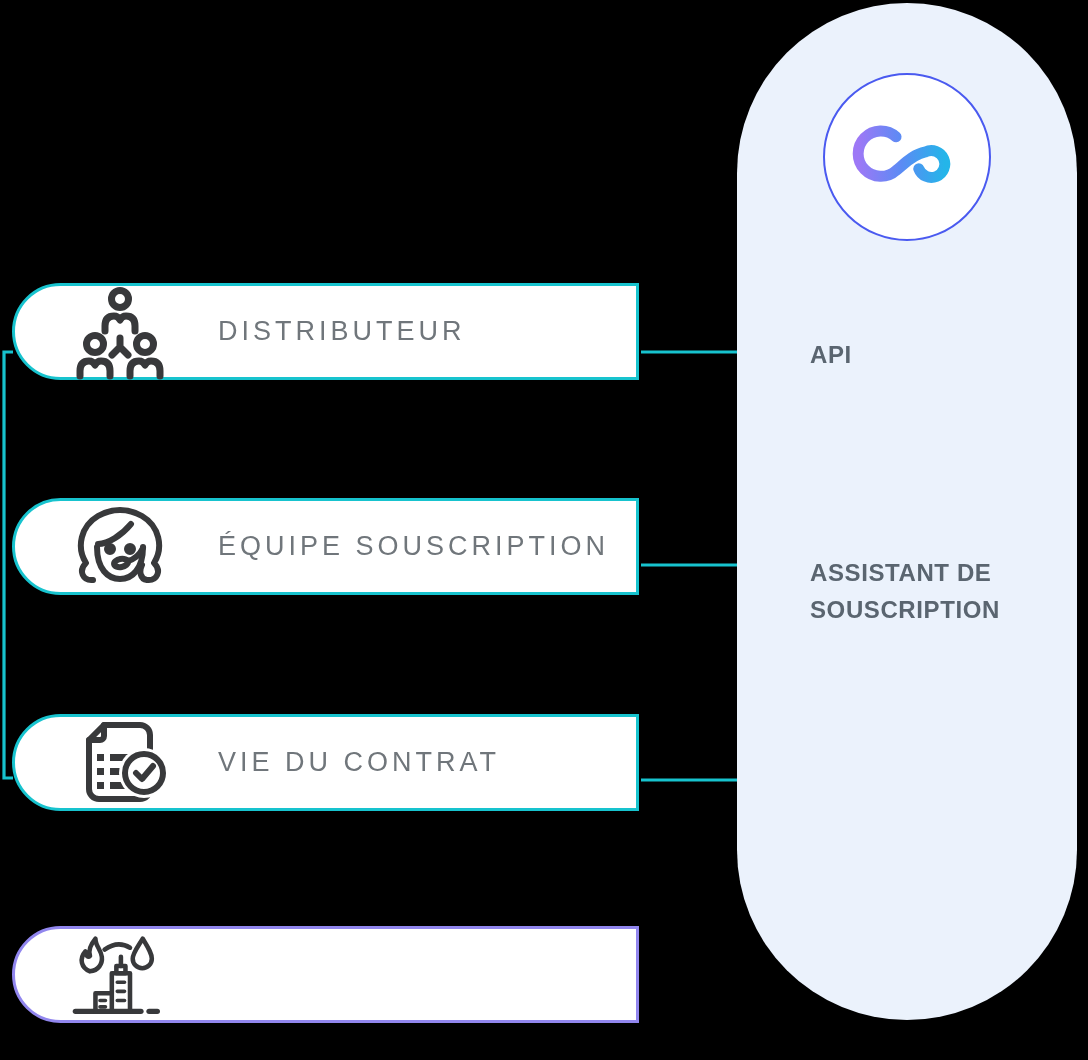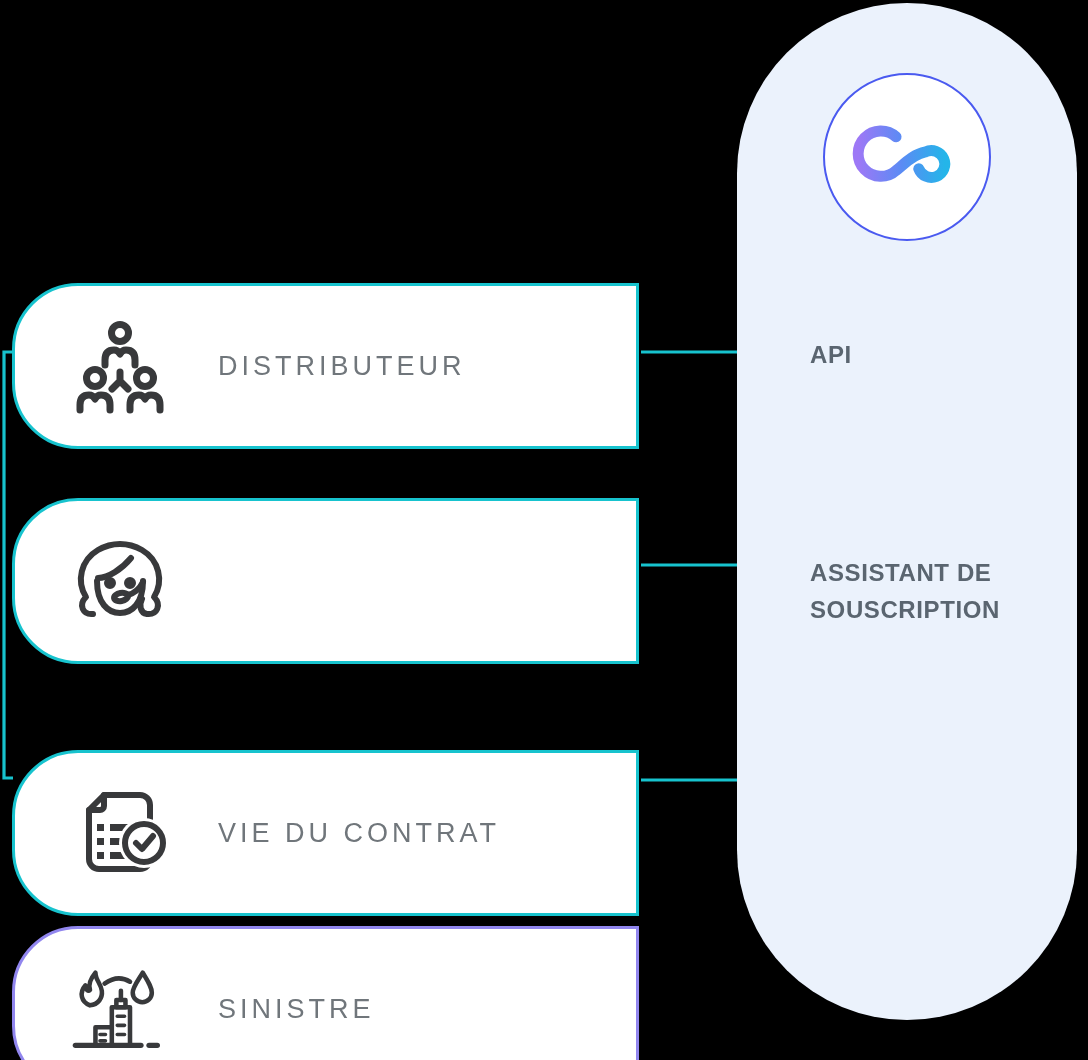--- a/index.html
+++ b/index.html
@@ -11,21 +11,21 @@
   html,body{background:var(--bg);}
   .stage{
     position:relative;width:1088px;height:1060px;background:var(--bg);
     overflow:hidden;font-family:"Liberation Sans",sans-serif;
   }
   
   .connectors{position:absolute;left:0;top:0;width:1088px;height:1060px;}
   .connectors path,.connectors polyline{fill:none;stroke:var(--teal);stroke-width:3.2px;}
   
   .card{
-    position:absolute;left:12px;width:627px;height:166px;background:#ffffff;
+    position:absolute;left:12px;width:627px;height:97px;background:#ffffff;
     border:3px solid var(--teal);border-radius:66px 0 0 66px;
     display:flex;align-items:center;
   }
   .card.accent-purple{border-color:var(--purple);}
   .card .iconbox{
     margin-left:55px;width:100px;height:100px;flex:0 0 auto;
     display:flex;align-items:center;justify-content:center;color:var(--icon);
   }
   .card .label{
     margin-left:48px;font-size:27px;font-weight:400;color:var(--card-text);
@@ -102,23 +102,24 @@
       <svg class="glyph" viewBox="0 0 100 100">
         <path class="st6" d="M23 83 C13 84 8 74 16 66 C6 50 11 29 28 19 C42 11 58 11 72 19 C89 29 94 50 84 66 C92 74 87 84 77 83 C70 82 69 74 72 68"></path>
         <path class="st6" d="M27 50 C27 72 38 82 50 82 C62 82 73 72 73 50"></path>
         <path class="st6" d="M28 47 C38 47 52 38 61 27"></path>
         <circle class="st6" cx="40" cy="52" r="3"></circle>
         <circle class="st6" cx="60" cy="52" r="3"></circle>
         <path class="st6" d="M58 64 C65 62 70 57 73 51"></path>
         <ellipse class="st6" cx="51" cy="66" rx="7" ry="4" transform="rotate(-10 51 66)"></ellipse>
       </svg>
     </div>
+    <span class="label">ÉQUIPE SOUSCRIPTION</span>
   </div>
 
-  <div class="card accent-teal" style="top:750px">
+  <div class="card accent-teal" style="top:714px">
     <div class="iconbox">
       <svg class="glyph" viewBox="0 0 100 100">
         <path class="st6" d="M34 12 H70 A10 10 0 0 1 80 22 V76 A10 10 0 0 1 70 86 H29 A10 10 0 0 1 19 76 V27 Z"></path>
         <path class="st6" d="M34 12 V23 A4 4 0 0 1 30 27 H19"></path>
         <rect class="fl" x="27" y="41" width="7" height="7"></rect>
         <rect class="fl" x="40" y="41" width="26" height="7"></rect>
         <rect class="fl" x="27" y="55" width="7" height="7"></rect>
         <rect class="fl" x="40" y="55" width="26" height="7"></rect>
         <rect class="fl" x="27" y="69" width="7" height="7"></rect>
         <rect class="fl" x="40" y="69" width="26" height="7"></rect>
@@ -139,21 +140,20 @@
         <path class="st5" style="stroke-width:4" d="M33 78 H39 M33 85 H39"></path>
         <rect class="st5" x="46" y="48" width="20" height="42"></rect>
         <rect class="st5" x="51" y="40" width="10" height="8"></rect>
         <path class="st5" d="M56 40 V30"></path>
         <path class="st5" style="stroke-width:4" d="M52 58 H60 M52 68 H60 M52 78 H60"></path>
         <path class="st5" d="M22 46 C12 42 10 32 17 24 C17 29 20 31 22 29 C20 23 23 16 28 10 C28 18 34 22 35 30 C36 38 31 45 22 46 Z"></path>
         <path class="st5" d="M80 10 C86 20 90 26 90 32 A10.5 10.5 0 0 1 69 32 C69 26 74 20 80 10 Z"></path>
         <path class="st5" d="M38 22 C48 15 58 15 66 20"></path>
       </svg>
     </div>
-    <span class="label">SINISTRE</span>
   </div>
 
   <div class="panel">
     <div class="logo-badge">
       <svg viewBox="0 0 140 100">
         <defs>
           <linearGradient id="lg" x1="0" y1="0" x2="1" y2="0">
             <stop offset="0" stop-color="#9d78f6"></stop>
             <stop offset="0.5" stop-color="#5b8bf4"></stop>
             <stop offset="1" stop-color="#24b5e9"></stop>

